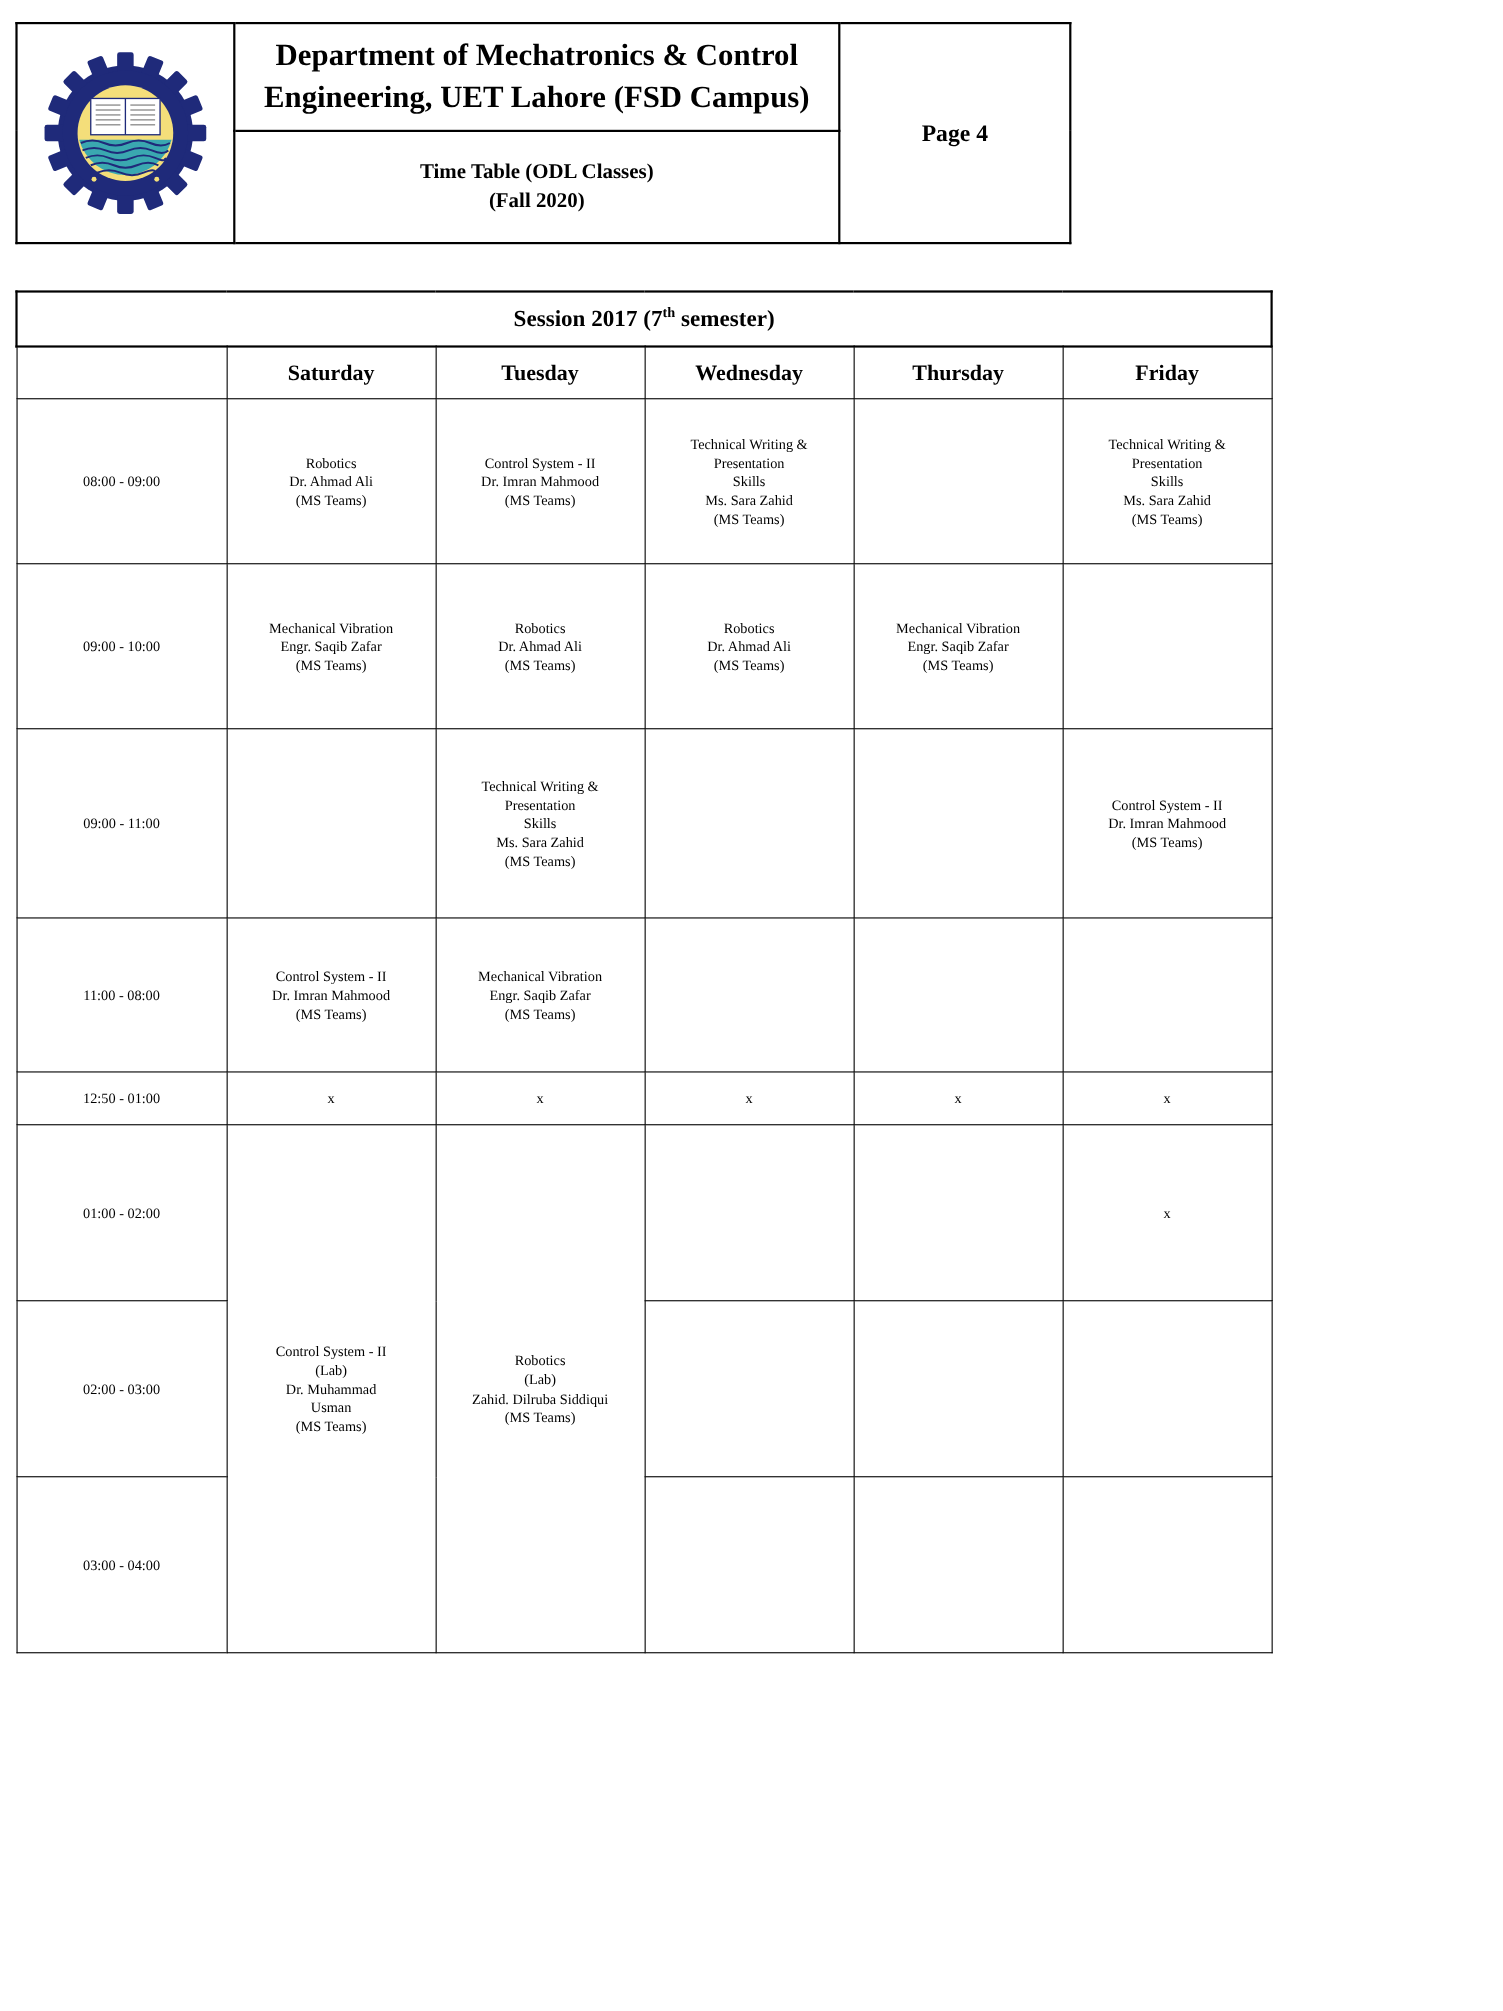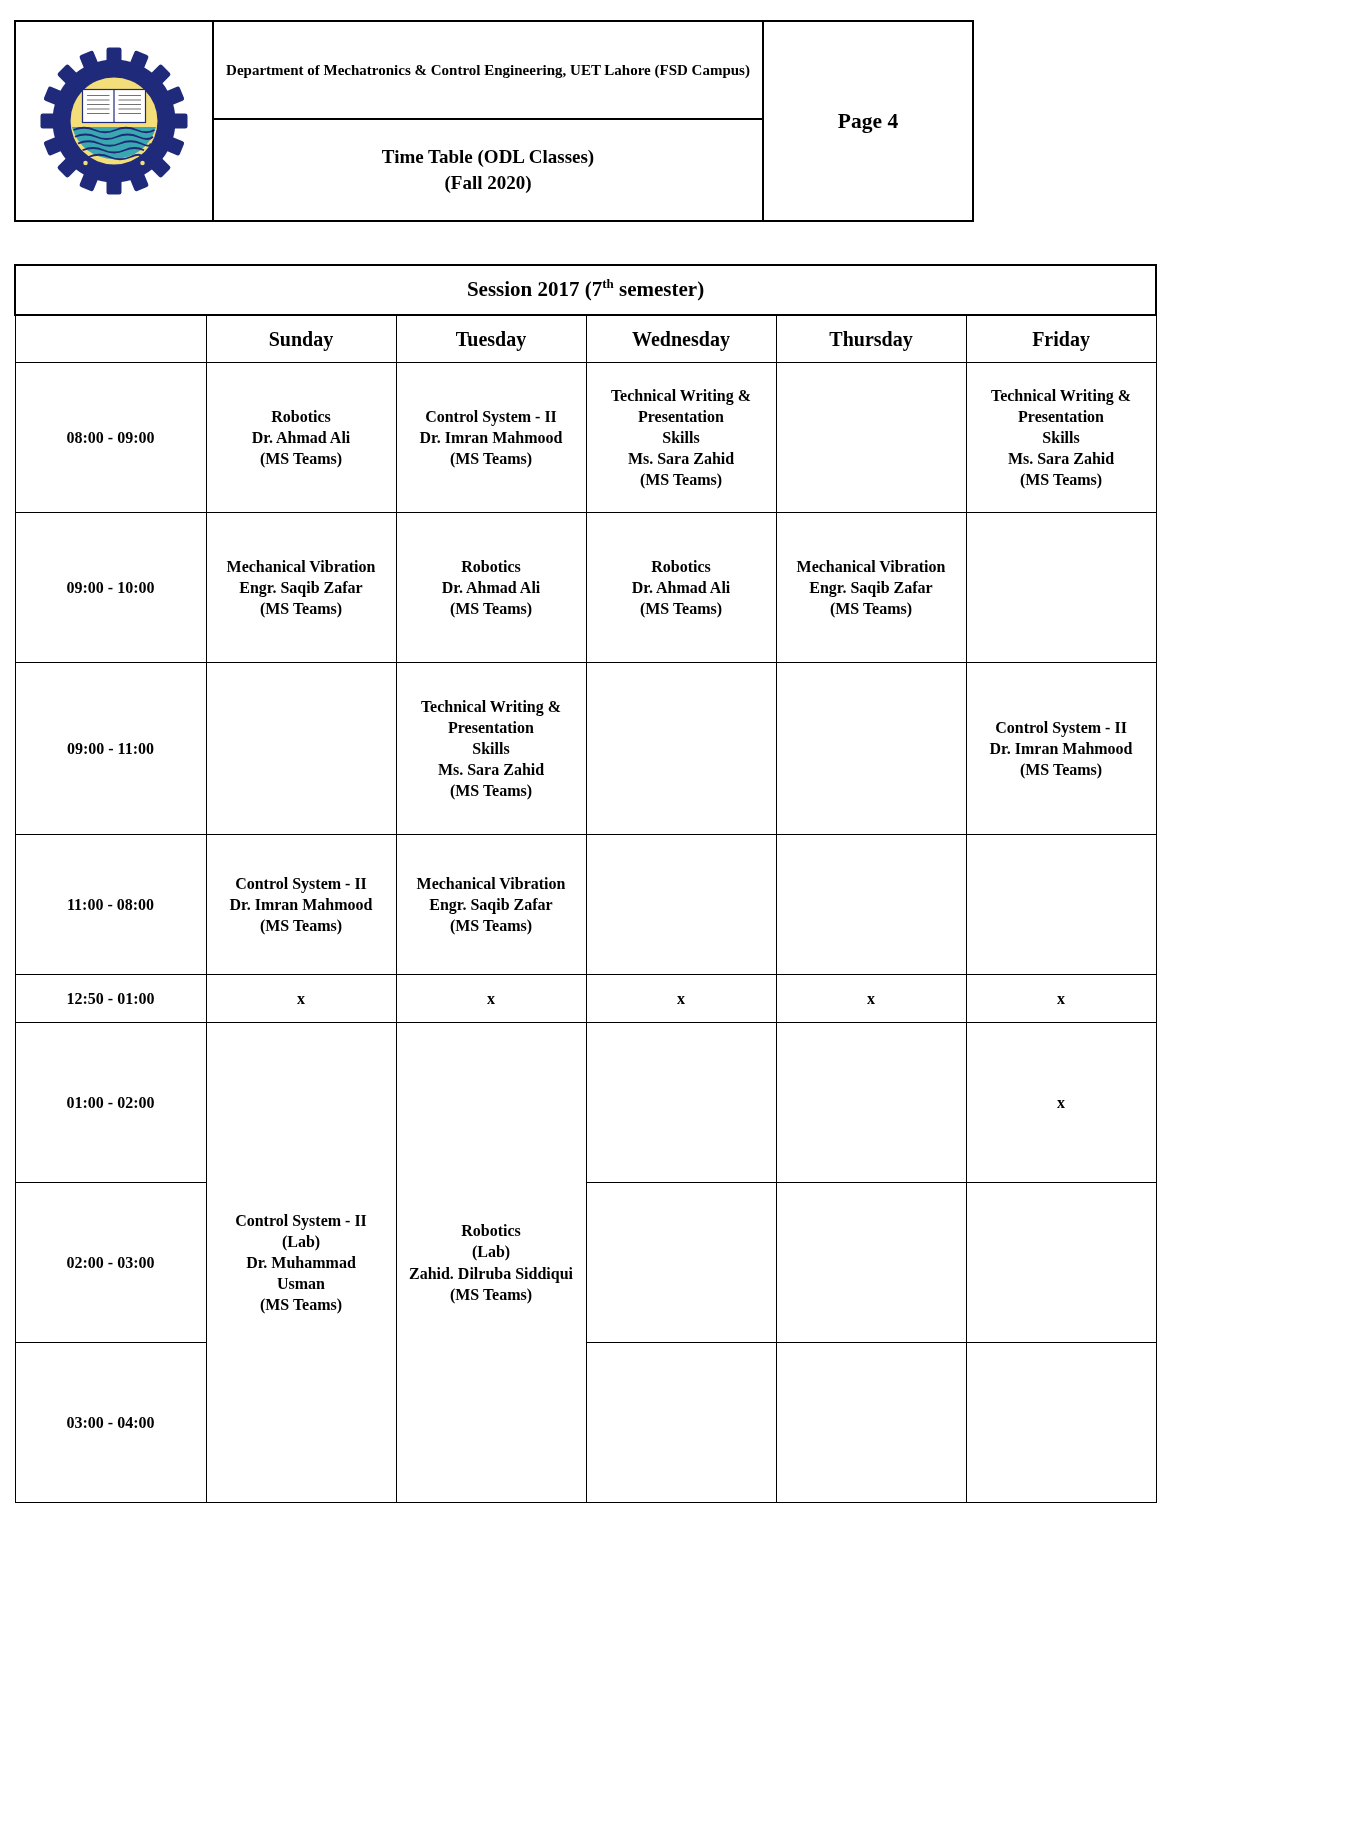--- a/index.html
+++ b/index.html
@@ -32,21 +32,21 @@
   }
   .header-table td {
     border: 2px solid #000;
     vertical-align: middle;
     text-align: center;
     padding: 4px 6px;
   }
   .logo-cell { width: 196px; height: 180px; padding: 0 !important; }
   .title-cell {
     font-weight: bold;
-    font-size: 15px;
+    font-size: 28px;
     line-height: 1.35;
     height: 88px;
     border-radius: 29px;
   }
   .subtitle-cell {
     font-weight: bold;
     font-size: 19px;
     line-height: 1.35;
     height: 92px;
   }
@@ -75,24 +75,24 @@
   }
   table.tt {
     border-collapse: collapse;
     width: 1140px;
     table-layout: fixed;
   }
   table.tt td, table.tt th {
     border: 1.6px solid #000;
     text-align: center;
     vertical-align: middle;
-    font-size: 16px;
+    font-size: 13px;
     line-height: 1.32;
     padding: 2px 3px;
-    font-weight: bold;
+    font-weight: normal;
   }
   .session-head {
     font-weight: bold !important;
     font-size: 21px !important;
     height: 44px;
     border-width: 2px !important;
   }
   .session-head sup {
     font-size: 0.62em;
     vertical-align: super;
@@ -215,21 +215,21 @@
           <col class="day-col">
           <col class="day-col">
           <col class="day-col">
       </colgroup>
       <tbody>
         <tr>
           <td class="session-head" colspan="6"><span>Session 2017 (7</span><sup>th</sup><span> semester)</span></td>
         </tr>
         <tr>
           <td class="day-head"></td>
-          <td class="day-head">Sunday</td>
+          <td class="day-head">Saturday</td>
           <td class="day-head">Tuesday</td>
           <td class="day-head">Wednesday</td>
           <td class="day-head">Thursday</td>
           <td class="day-head">Friday</td>
         </tr>
 
         <tr class="r1">
           <td class="time-cell">08:00 - 09:00</td>
           <td>
               <span class="cellline">Robotics</span>

